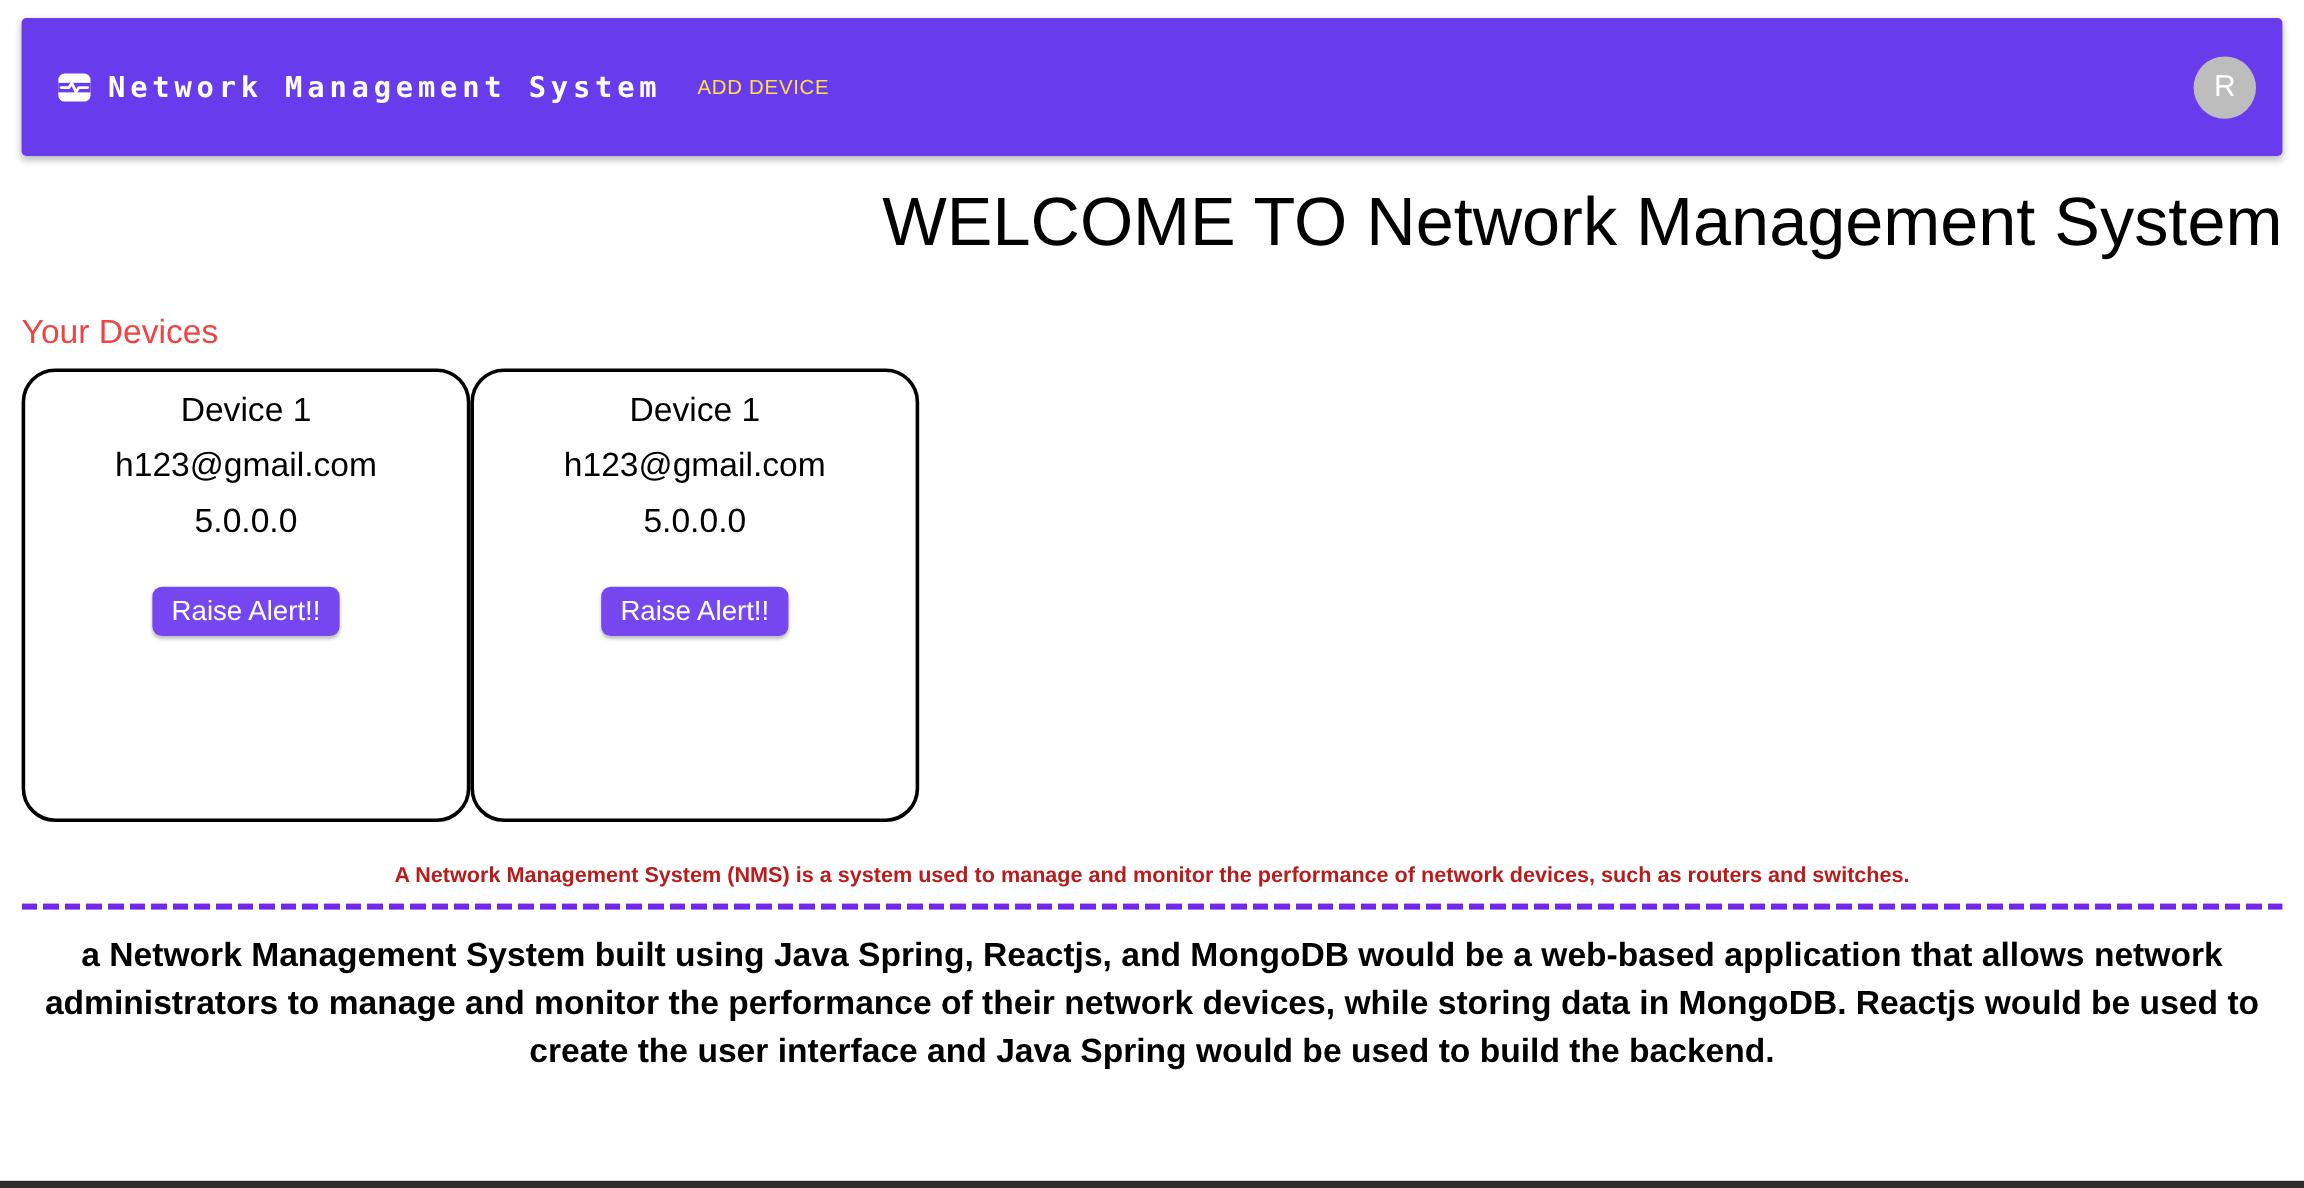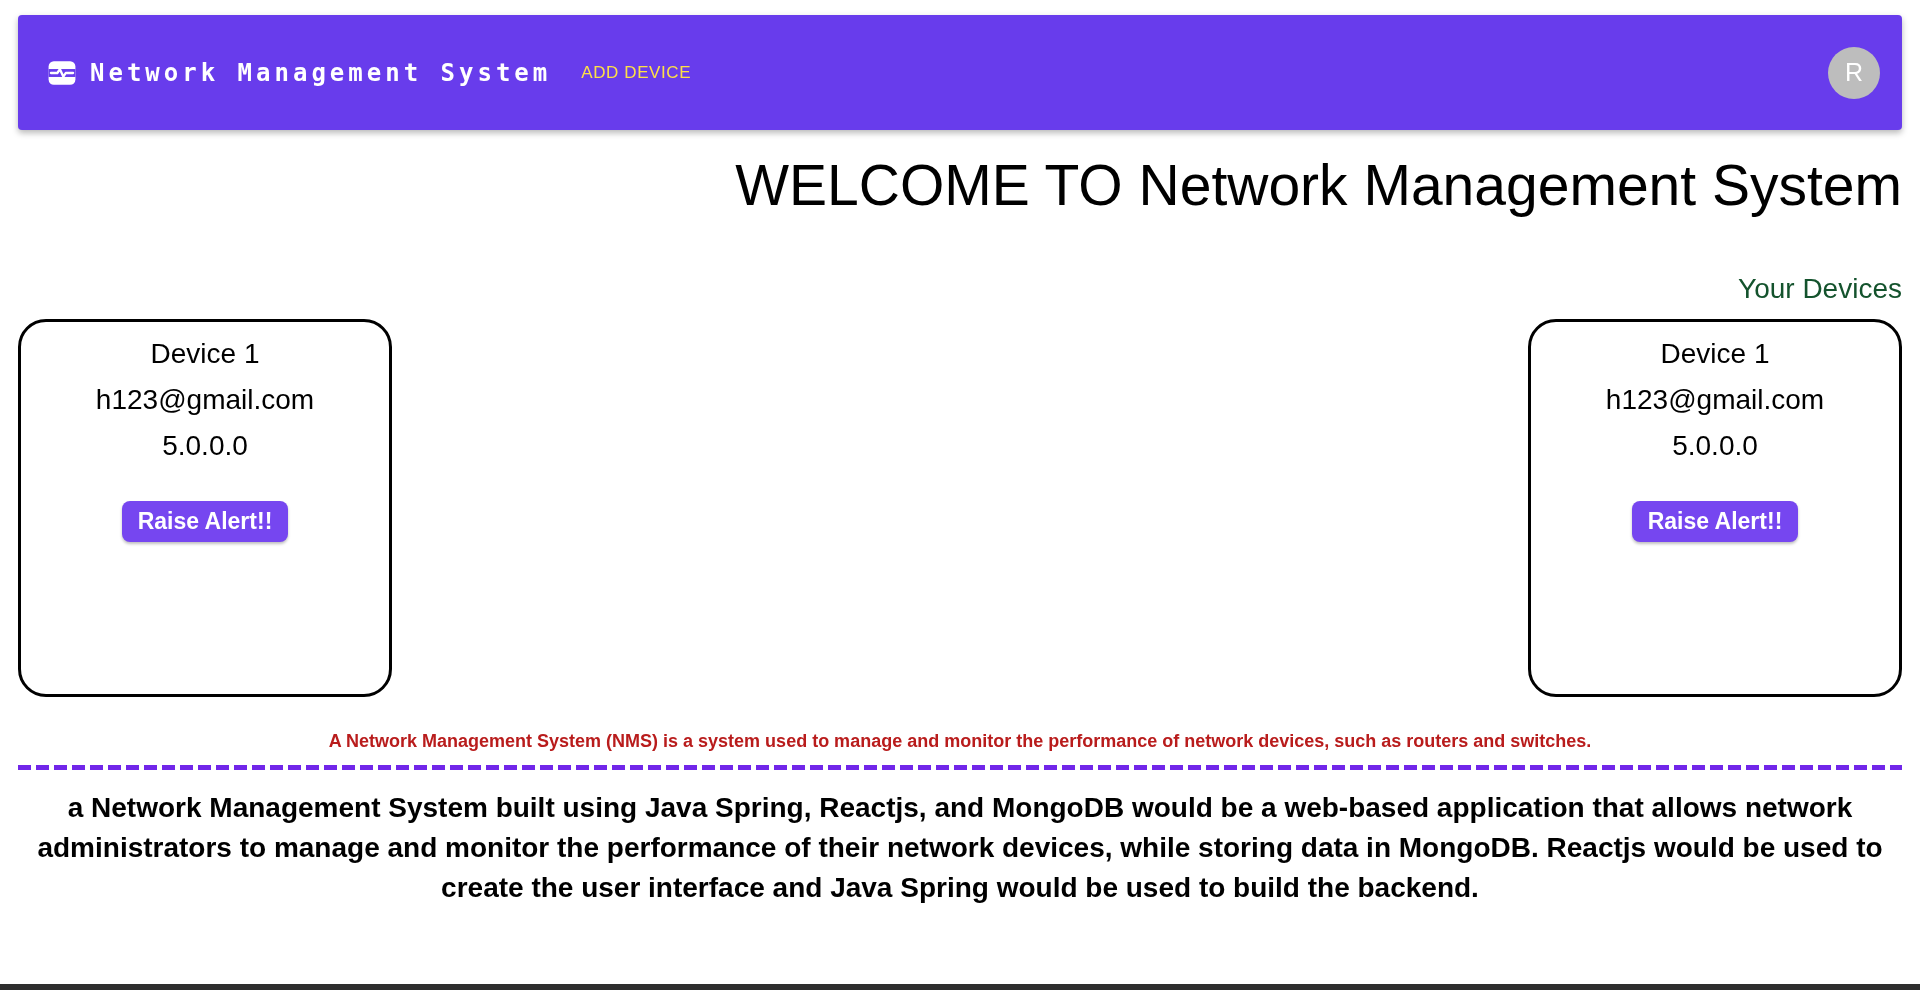--- a/index.html
+++ b/index.html
@@ -56,29 +56,28 @@
   
   .page-title {
     text-align: right;
     font-size: 57px;
     font-weight: 400;
     margin: 22px 0 0;
     color: #000;
     letter-spacing: 0;
   }
   .devices-label {
-    text-align: right;
+    text-align: left;
     font-size: 28px;
-    margin-top: 55px;
-    color: #14532d;
+    margin-top: 43px;
+    color: #ef4444;
   }
   .cards {
     display: flex;
-    justify-content: space-between;
-    gap: 15px;
+    justify-content: flex-start;
     margin-top: 14px;
   }
   .device-card {
     width: 374px; height: 378px;
     border: 3px solid #000;
     border-radius: 28px;
     text-align: center;
     padding-top: 16px;
     background: #fff;
   }
@@ -92,21 +91,20 @@
     margin-top: 25px;
     background: var(--button, #7646f0);
     color: #ffffff;
     border: none;
     border-radius: 8px;
     font-family: "Liberation Sans", sans-serif;
     font-size: 23px;
     padding: 7px 16px;
     cursor: pointer;
     box-shadow: 0 2px 3px rgba(0,0,0,0.25);
-    font-weight: bold;
   }
 
   .summary {
     text-align: center;
     font-weight: 700;
     font-size: 18px;
     margin: 34px 0 0;
     color: #b91c1c;
   }
   .dashed-divider {

